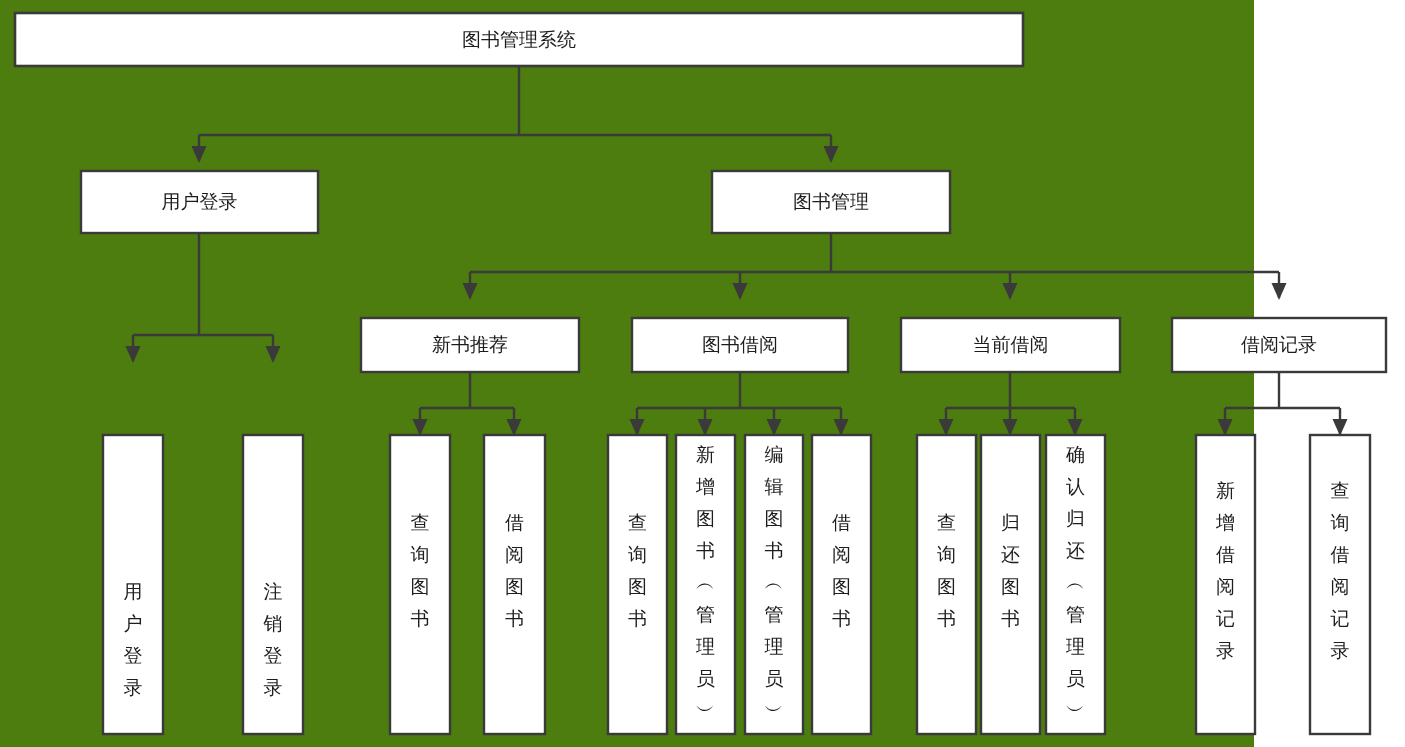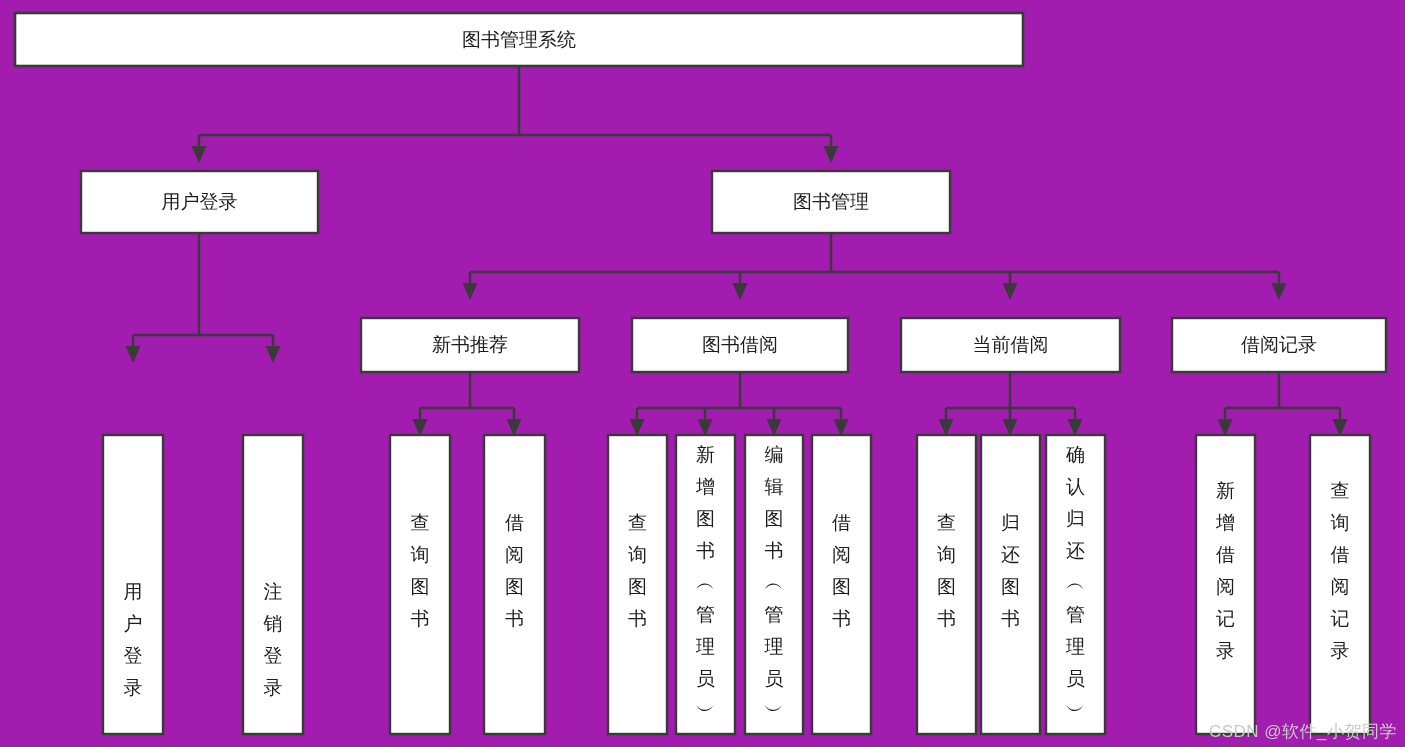--- a/index.html
+++ b/index.html
@@ -8,23 +8,23 @@
     background: #ffffff;
   }
   body {
     width: 1405px;
     height: 747px;
     font-family: "Liberation Sans", "DejaVu Sans", sans-serif;
     overflow: hidden;
   }
   #diagram-root {
     position: relative;
-    width: 1405px;
+    width: 1254px;
     height: 747px;
-    background: #a21caf;
+    background: #4d7c0f;
   }
   svg.diagram-canvas {
     position: absolute;
     left: 0;
     top: 0;
     width: 1405px;
     height: 747px;
   }
   .node-box {
     fill: #ffffff;
@@ -217,14 +217,13 @@
         <g>
           <rect class="node-box" x="1196" y="435" width="59" height="299"></rect>
           <text class="node-label-v" x="1225.5" y="496.5"><tspan x="1225.5" dy="0">新</tspan><tspan x="1225.5" dy="32">增</tspan><tspan x="1225.5" dy="32">借</tspan><tspan x="1225.5" dy="32">阅</tspan><tspan x="1225.5" dy="32">记</tspan><tspan x="1225.5" dy="32">录</tspan></text>
         </g>
         <g>
           <rect class="node-box" x="1310" y="435" width="60" height="299"></rect>
           <text class="node-label-v" x="1340" y="496.5"><tspan x="1340" dy="0">查</tspan><tspan x="1340" dy="32">询</tspan><tspan x="1340" dy="32">借</tspan><tspan x="1340" dy="32">阅</tspan><tspan x="1340" dy="32">记</tspan><tspan x="1340" dy="32">录</tspan></text>
         </g>
       </g>
   </svg>
-  <div class="watermark-text">CSDN @软件_小贺同学</div>
 </div>
 
 </body></html>

